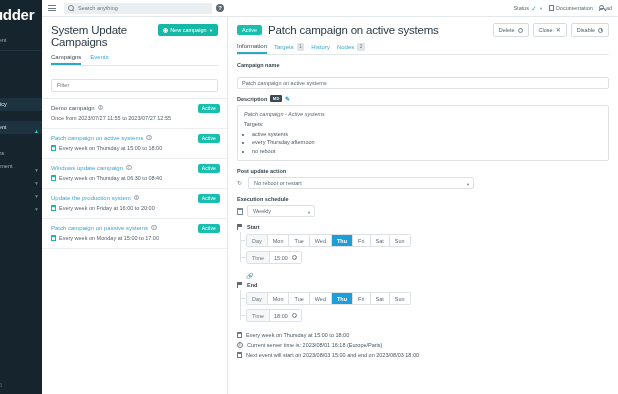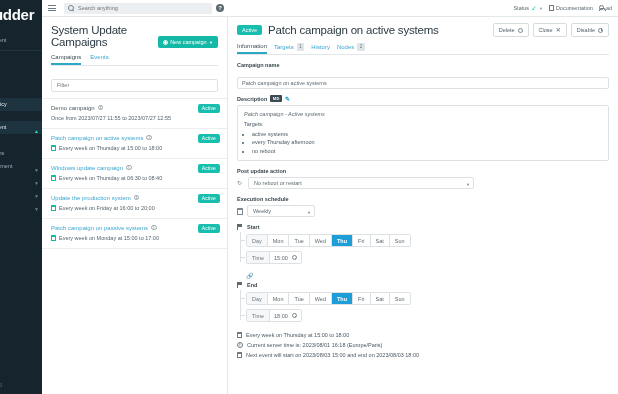--- a/index.html
+++ b/index.html
@@ -90,21 +90,21 @@
   
   .content { flex: 1; display: flex; min-height: 0; }
 
   
   .listpanel {
     width: 186px; flex: 0 0 186px;
     background: #ffffff; border-right: 1px solid #e4e7ea;
     display: flex; flex-direction: column; min-height: 0;
   }
   .lp-header { padding: 7px 9px 0 9px; }
-  .lp-title-row { display: flex; align-items: flex-end; justify-content: space-between; }
+  .lp-title-row { display: flex; align-items: flex-start; justify-content: space-between; }
   .lp-title { font-size: 11.5px; color: #2b3a42; font-weight: normal; letter-spacing: -0.2px; }
   .btn-new {
     background: #14b8a6; color: #fff; border: none;
     font-size: 5.5px; border-radius: 2px;
     padding: 3px 5px; display: flex; align-items: center; gap: 2.5px;
     white-space: nowrap; cursor: pointer;
     font-family: "Liberation Sans", sans-serif;
   }
   .plus-c { width:5px;height:5px;border-radius:50%;border:0.8px solid #fff; position:relative; display:inline-block;}
   .plus-c::before{content:"";position:absolute;width:3px;height:0.8px;background:#fff;top:1.8px;left:0.4px;}

